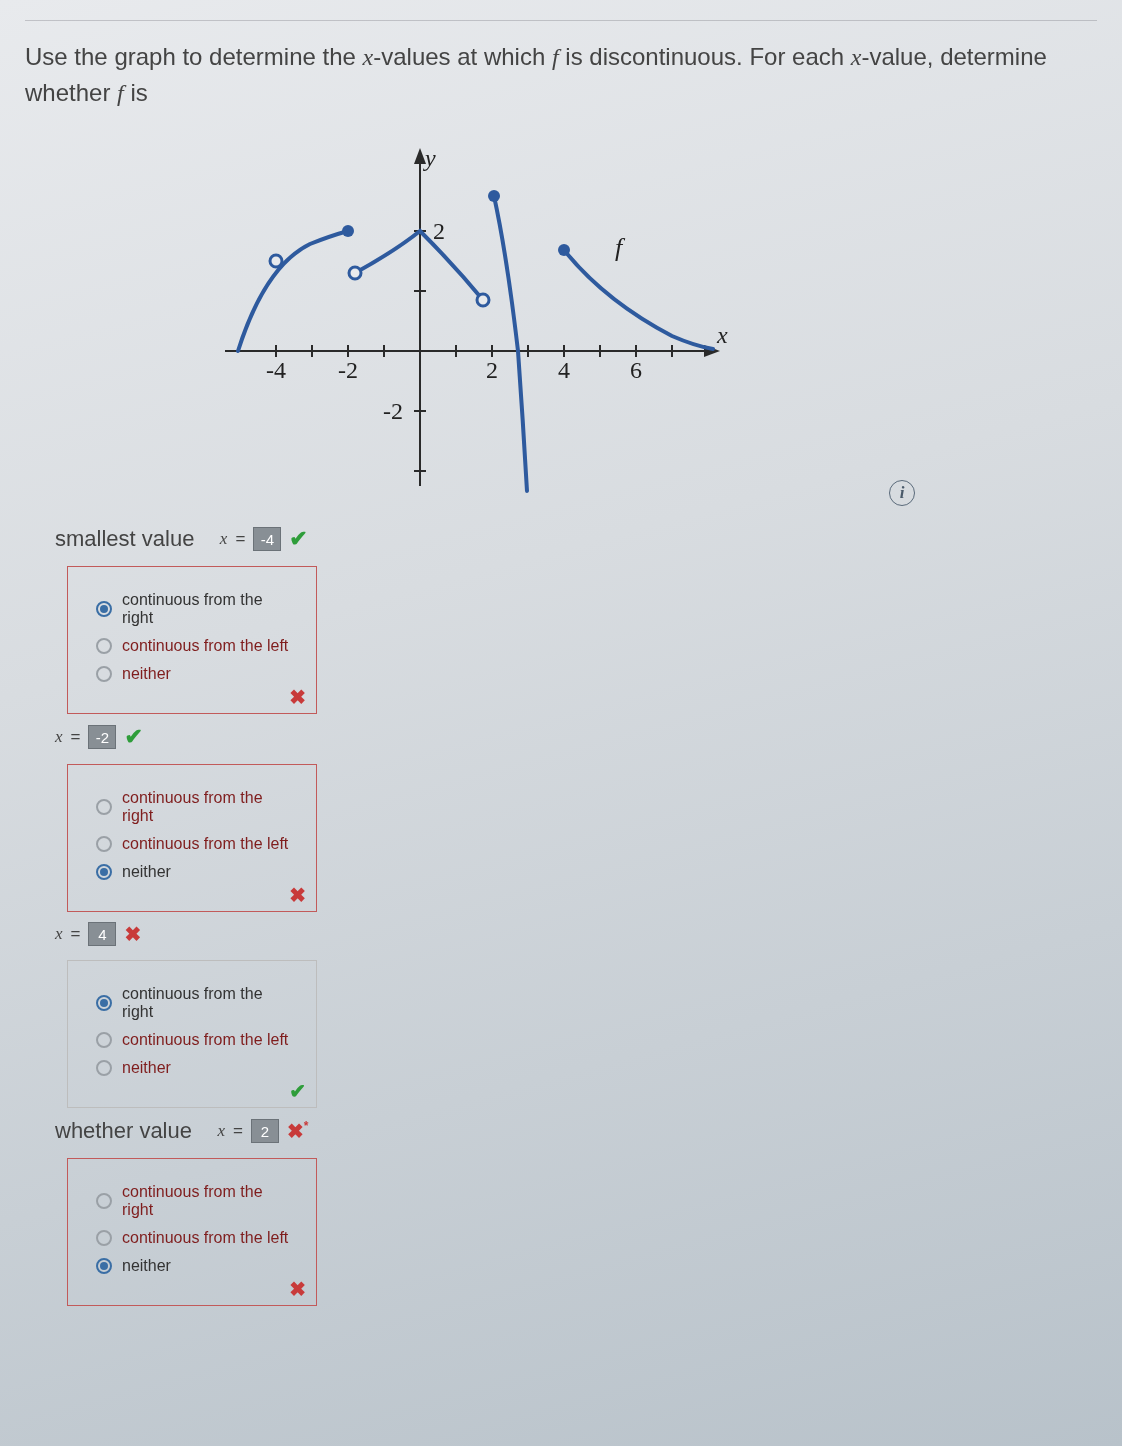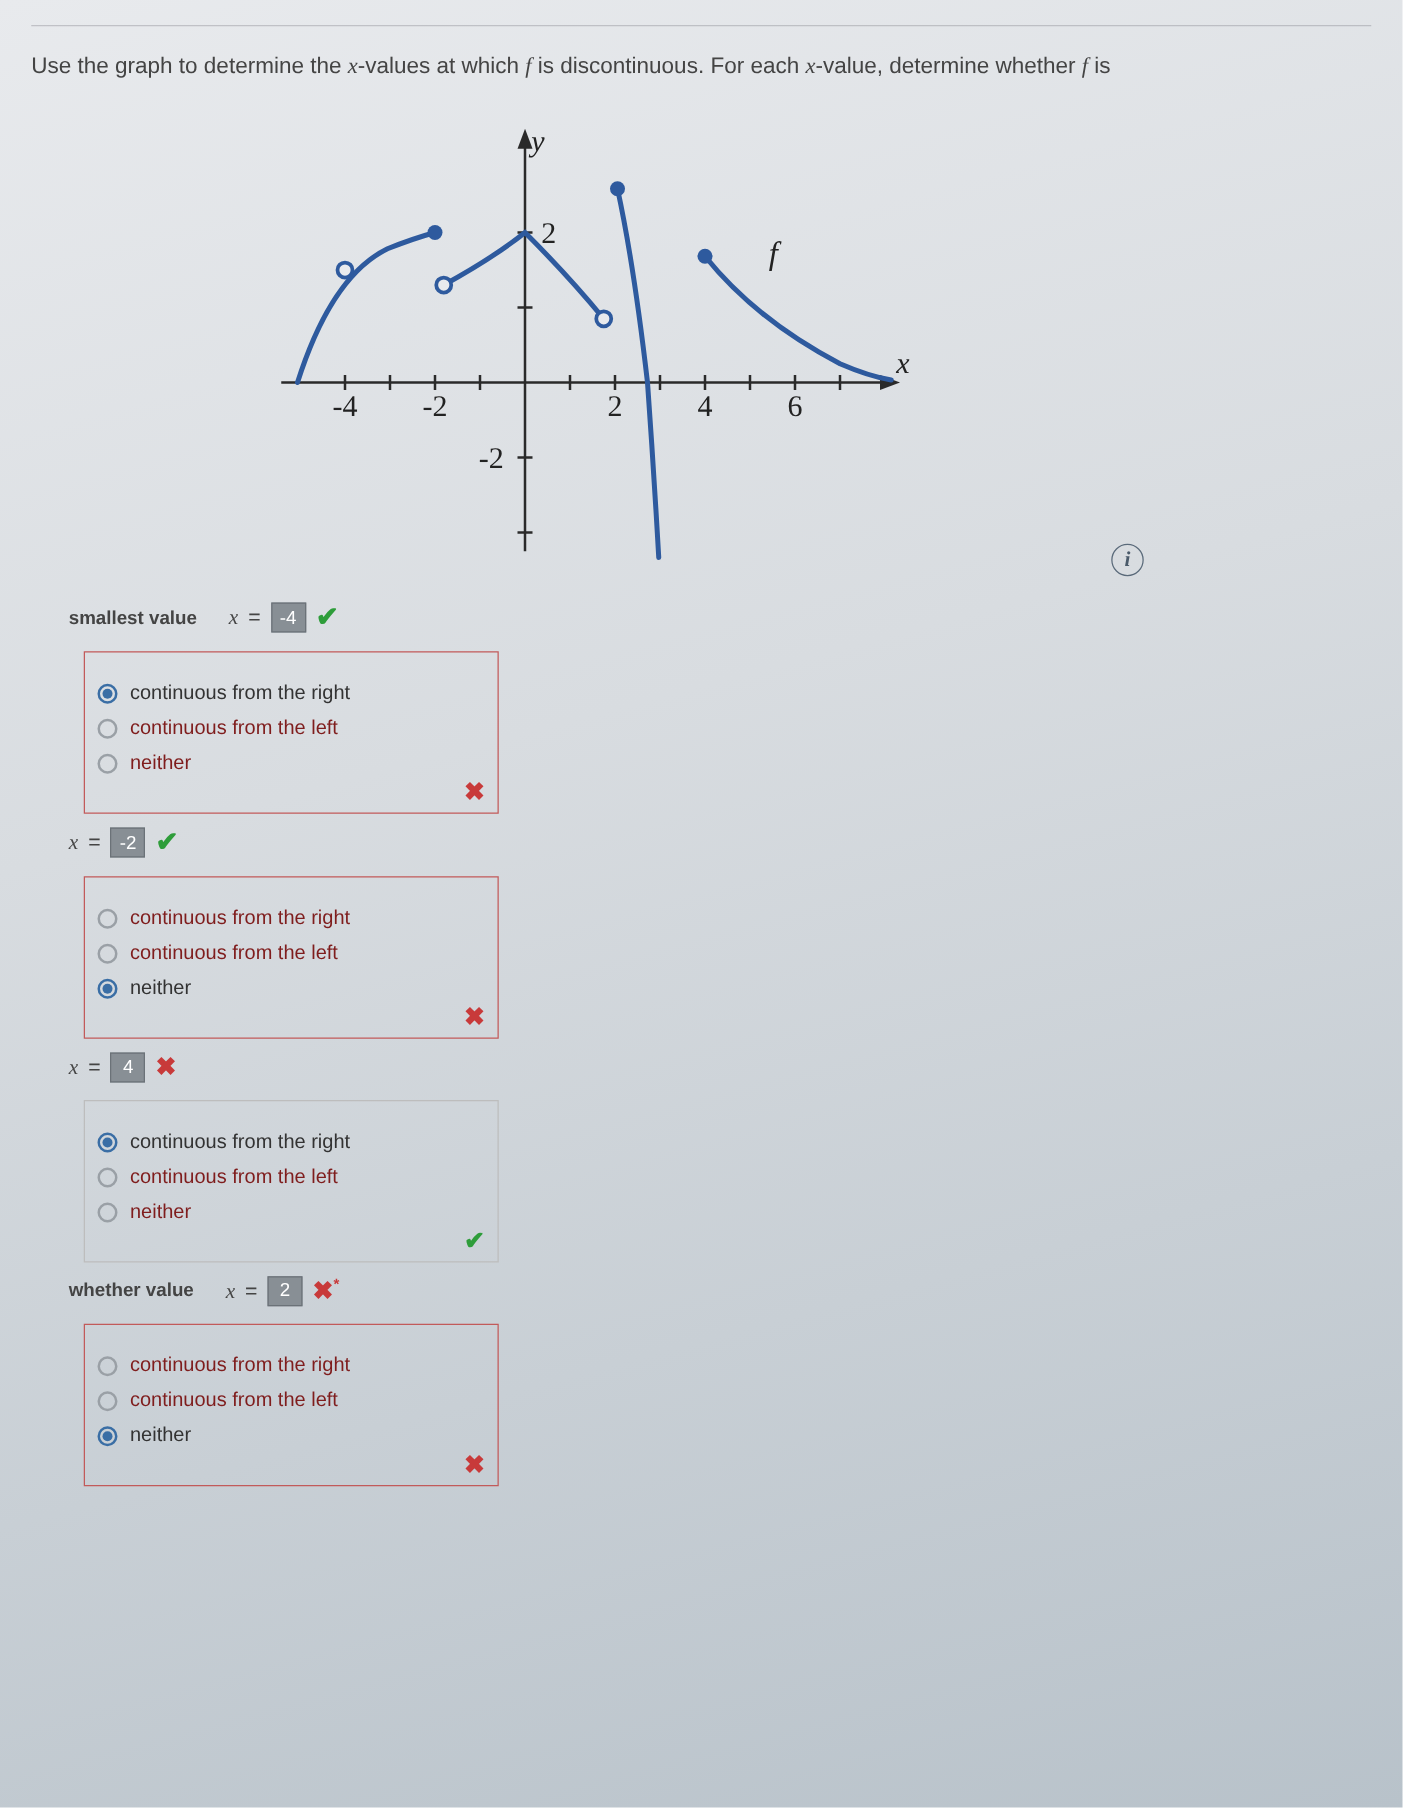--- a/index.html
+++ b/index.html
@@ -8,21 +8,21 @@
     background: linear-gradient(165deg, #e8eaed 0%, #d8dce0 40%, #c8cfd5 70%, #b8c2ca 100%);
     width: 1122px;
     min-height: 1446px;
     overflow: hidden;
     color: #333;
   }
   .page {
     padding: 20px 25px;
   }
   .question-text {
-    font-size: 18px;
+    font-size: 24px;
     color: #444;
     line-height: 1.5;
     margin-bottom: 25px;
     border-top: 1px solid rgba(120,120,130,0.35);
     padding-top: 18px;
   }
   .question-text i { font-style: italic; font-family: 'Times New Roman', serif; }
 
   .graph-area {
     margin: 20px 0 30px 140px;
@@ -49,41 +49,41 @@
     padding-left: 30px;
   }
   .answer-row {
     margin: 10px 0 14px 0;
     font-size: 17px;
     color: #444;
     display: flex;
     align-items: center;
     gap: 8px;
   }
-  .answer-row .label { font-size: 15px; font-weight: bold; }
+  .answer-row .label { font-size: 22px; }
   .answer-row i { font-style: italic; font-family: 'Times New Roman', serif; }
   .input-box {
     display: inline-flex;
     align-items: center;
     justify-content: center;
     min-width: 28px;
     height: 24px;
     padding: 0 4px;
     background: #888f95;
     color: #fff;
     font-size: 15px;
     border: 1px solid #6b7278;
   }
   .check { color: #2e9d3a; font-size: 22px; font-weight: bold; }
   .cross { color: #c83a3a; font-size: 20px; font-weight: bold; }
 
   .option-box {
     border: 1px solid #c25a5a;
-    padding: 14px 18px 20px 10px;
-    width: 332px;
+    padding: 14px 18px 20px 28px;
+    width: 250px;
     margin: 6px 0 6px 12px;
     position: relative;
   }
   .option-box.correct { border-color: #bdbdbd; }
   .option-box .status-mark {
     position: absolute;
     right: 10px;
     bottom: 4px;
     font-size: 20px;
     font-weight: bold;

